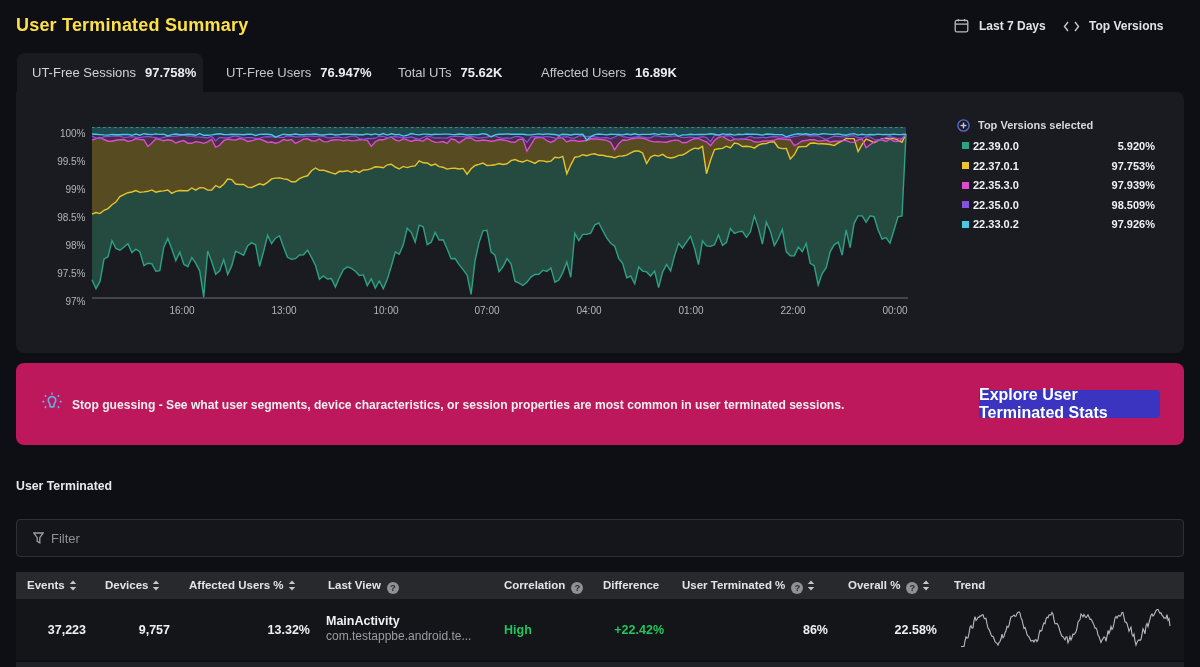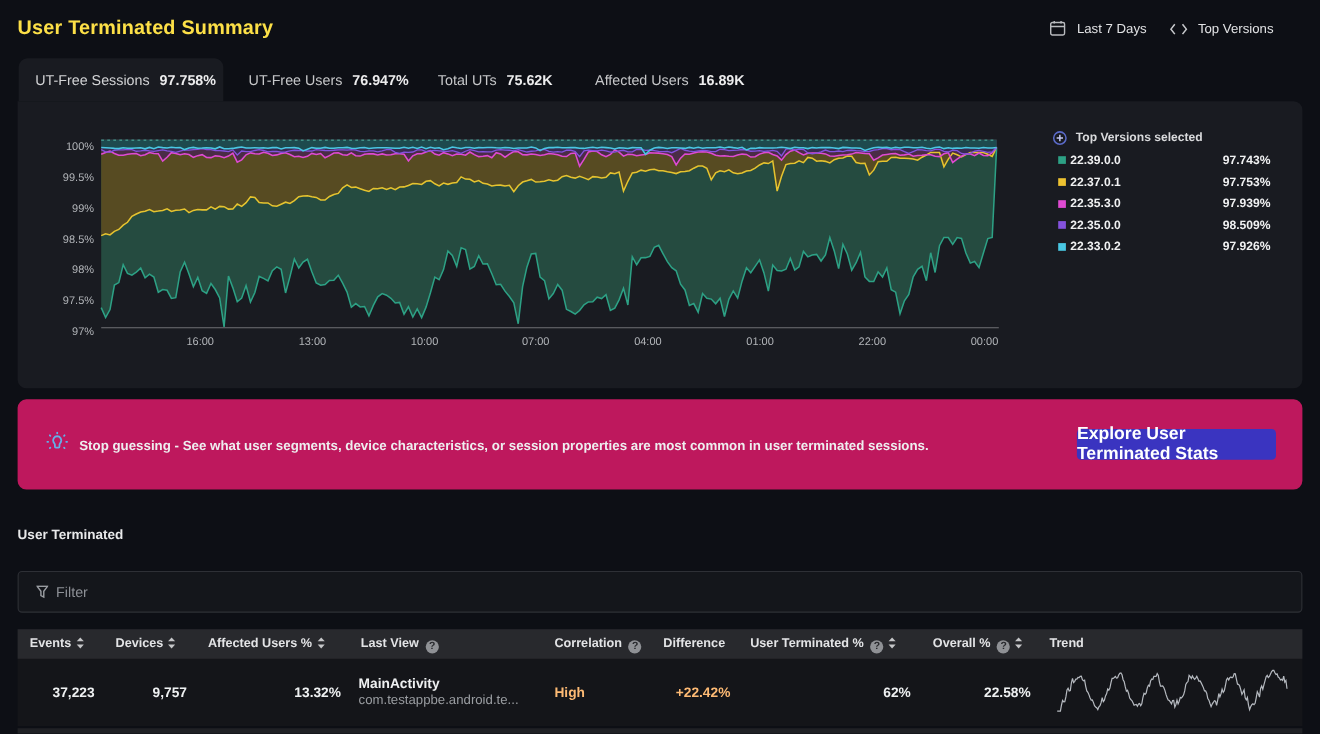--- a/index.html
+++ b/index.html
@@ -1,18 +1,18 @@
 <!DOCTYPE html>
 <html><head>
 <meta charset="utf-8">
 <style>
 * { margin:0; padding:0; box-sizing:border-box; }
 html,body { width:1200px; height:667px; background:#0d0f15; font-family:"Liberation Sans", sans-serif; overflow:hidden; position:relative; }
 .title { position:absolute; left:16px; top:15px; color:#fde047; font-size:18px; font-weight:bold; letter-spacing:0.2px; }
-.hr-item { position:absolute; color:#e2e3e5; font-size:12px; font-weight:normal; white-space:nowrap;text-align:center; }
+.hr-item { position:absolute; color:#e2e3e5; font-size:12px; font-weight:bold; white-space:nowrap;text-align:center; }
 
 .tab { position:absolute; top:53px; height:39px; color:#c6c7c9; font-size:13px; display:flex; align-items:center; white-space:nowrap; }
 .tab b { color:#ededee; margin-left:9px; font-weight:bold; }
 .tab.active { background:#191b21; border-radius:8px 8px 0 0; color:#d2d3d5; }
 
 .panel { position:absolute; left:16px; top:92px; width:1168px; height:261px; background:#191b21; border-radius:0 8px 8px 8px; }
 .legend { position:absolute; left:941px; top:27px; width:198px; }
 .leg-h { display:flex; color:#d8d9db; font-size:11px; font-weight:bold; }
 .leg-h svg { margin-right:8px; }
 .leg-row { display:flex; align-items:center; margin-top:8.4px; font-size:11px; font-weight:bold; color:#f0f1f2; height:11.2px; }
@@ -25,21 +25,21 @@
 .sec-title { position:absolute; left:16px; top:479px; color:#e8e9ea; font-size:12.3px; font-weight:bold; }
 .filter { position:absolute; left:16px; top:519px; width:1168px; height:38px; background:#14161b; border:1px solid #2e3036; border-radius:4px; display:flex; align-items:center; }
 .filter .ph { color:#8d9096; font-size:13px; margin-left:7px; }
 
 .thead { position:absolute; left:16px; top:572px; width:1168px; height:27px; background:#28292d; color:#e3e4e6; font-size:11.5px; font-weight:bold; }
 .thead span.col { position:absolute; top:7px; white-space:nowrap; }
 .trow { position:absolute; left:16px; top:599px; width:1168px; height:61px; background:#141519; color:#eef0f1; font-size:12.5px; font-weight:bold; }
 .tstrip { position:absolute; left:16px; top:662px; width:1168px; height:5px; background:#202125; }
 .cell { position:absolute; }
 .r { text-align:right; }
-.red { color:#fdba74; }
+.red { color:#22c55e; }
 .sub { color:#9a9da1; font-weight:normal; font-size:12px; }
 .qi { display:inline-block; width:12px; height:12px; border-radius:50%; background:#8f9195; color:#28292d; font-size:9.5px; font-weight:bold; text-align:center; line-height:12.5px; vertical-align:-1.5px; margin-left:6px; }
 .sort { vertical-align:-1.5px; margin-left:4px; }
 </style>
 </head>
 <body>
 <div class="title">User Terminated Summary</div>
 <svg style="position:absolute;left:954px;top:18px;" width="15" height="15" viewBox="0 0 15 15" fill="none" stroke="#b9bbbf" stroke-width="1.3">
     <rect x="1.2" y="2.4" width="12.6" height="11.4" rx="1.5"></rect>
     <line x1="1.2" y1="6.1" x2="13.8" y2="6.1"></line>
@@ -91,21 +91,21 @@
     <text x="777" y="221.5">22:00</text>
     <text x="879" y="221.5">00:00</text>
   </g>
 </svg>
 <div class="legend">
   <div class="leg-h"><svg width="13" height="13" viewBox="0 0 13 13" fill="none" stroke="#5a6ac8" stroke-width="1.4">
           <circle cx="6.5" cy="6.5" r="5.6"></circle>
           <line x1="6.5" y1="3.6" x2="6.5" y2="9.4" stroke="#c4c9ef"></line>
           <line x1="3.6" y1="6.5" x2="9.4" y2="6.5" stroke="#c4c9ef"></line>
         </svg>Top Versions selected</div>
-  <div class="leg-row"><span class="sq" style="background:#2da185"></span>22.39.0.0<span class="val">97.743%</span></div>
+  <div class="leg-row"><span class="sq" style="background:#2da185"></span>22.39.0.0<span class="val">5.920%</span></div>
   <div class="leg-row"><span class="sq" style="background:#eec231"></span>22.37.0.1<span class="val">97.753%</span></div>
   <div class="leg-row"><span class="sq" style="background:#df4ad2"></span>22.35.3.0<span class="val">97.939%</span></div>
   <div class="leg-row"><span class="sq" style="background:#8452dd"></span>22.35.0.0<span class="val">98.509%</span></div>
   <div class="leg-row"><span class="sq" style="background:#49c7e3"></span>22.33.0.2<span class="val">97.926%</span></div>
 </div>
 </div>
 
 <div class="banner">
   <svg style="position:absolute;left:25px;top:29px;" width="22" height="23" viewBox="0 0 20 21" fill="none" stroke="#64aee8" stroke-width="1.5" stroke-linecap="round">
     <path d="M6.9 9 a3.4 3.4 0 1 1 6.2 0 c-0.5 0.9 -1.2 1.3 -1.2 2.3 l0 1.5 a0.8 0.8 0 0 1 -0.8 0.8 l-2.2 0 a0.8 0.8 0 0 1 -0.8 -0.8 l0 -1.5 c0 -1 -0.7 -1.4 -1.2 -2.3 Z"></path>
@@ -156,19 +156,19 @@
   <span class="col" style="left:938px;">Trend</span>
 </div>
 
 <div class="trow">
   <div class="cell r" style="left:0; top:24px; width:70px;">37,223</div>
   <div class="cell r" style="left:90px; top:24px; width:64px;">9,757</div>
   <div class="cell r" style="left:200px; top:24px; width:94px;">13.32%</div>
   <div class="cell" style="left:310px; top:15px; line-height:15px;">MainActivity<br><span class="sub">com.testappbe.android.te...</span></div>
   <div class="cell red" style="left:488px; top:24px;">High</div>
   <div class="cell red r" style="left:560px; top:24px; width:88px;">+22.42%</div>
-  <div class="cell r" style="left:740px; top:24px; width:72px;">62%</div>
+  <div class="cell r" style="left:740px; top:24px; width:72px;">86%</div>
   <div class="cell r" style="left:850px; top:24px; width:71px;">22.58%</div>
   <svg style="position:absolute; left:945px; top:9px;" width="212" height="40" viewBox="0 0 212 40">
       <path d="M0,38.5 L1,38.5 L2,38.5 L3,38.5 L4,32.9 L5,28.8 L6,30.1 L7,29.9 L8,25.6 L9,19.3 L10,17.7 L11,20.1 L12,19.8 L13,12.7 L14,8.7 L15,12.5 L16,11.4 L17,9.3 L18,9.4 L19,7.9 L20,8.1 L21,6.9 L22,6.7 L23,9.9 L24,10.8 L25,10.3 L26,15.9 L27,20.1 L28,21.4 L29,23.7 L30,26.5 L31,28.4 L32,28.3 L33,30.5 L34,33.6 L35,34.7 L36,35.4 L37,37.1 L38,34.6 L39,33.5 L40,30.8 L41,26.2 L42,29.8 L43,28.5 L44,24.7 L45,22.7 L46,18.4 L47,19.4 L48,17.6 L49,12.6 L50,8.7 L51,8.7 L52,7.9 L53,7.0 L54,8.4 L55,8.1 L56,5.6 L57,4.1 L58,3.8 L59,5.3 L60,9.9 L61,11.7 L62,16.5 L63,20.4 L64,19.5 L65,22.4 L66,26.6 L67,27.9 L68,28.9 L69,30.9 L70,33.1 L71,32.7 L72,32.4 L73,34.0 L74,31.9 L75,31.6 L76,33.6 L77,31.8 L78,26.1 L79,22.3 L80,23.2 L81,22.0 L82,17.3 L83,14.9 L84,15.7 L85,11.0 L86,9.3 L87,9.7 L88,6.9 L89,6.8 L90,6.9 L91,4.4 L92,6.1 L93,11.8 L94,15.7 L95,15.8 L96,15.5 L97,17.0 L98,19.6 L99,23.3 L100,26.1 L101,28.3 L102,28.8 L103,30.3 L104,31.8 L105,28.9 L106,28.8 L107,34.8 L108,32.4 L109,28.5 L110,31.9 L111,29.5 L112,26.0 L113,26.5 L114,25.4 L115,23.7 L116,20.1 L117,14.2 L118,12.6 L119,11.6 L120,6.0 L121,7.2 L122,8.8 L123,6.5 L124,8.3 L125,9.6 L126,8.4 L127,6.8 L128,9.0 L129,11.3 L130,11.1 L131,12.8 L132,14.9 L133,17.1 L134,20.1 L135,20.1 L136,22.1 L137,27.0 L138,28.5 L139,31.6 L140,34.4 L141,32.1 L142,30.6 L143,29.0 L144,29.4 L145,33.3 L146,28.6 L147,22.5 L148,25.5 L149,22.8 L150,18.5 L151,21.5 L152,19.9 L153,15.4 L154,9.9 L155,8.5 L156,10.1 L157,8.1 L158,7.5 L159,8.2 L160,7.3 L161,4.4 L162,4.6 L163,9.3 L164,14.0 L165,14.1 L166,15.6 L167,19.1 L168,23.2 L169,21.3 L170,19.2 L171,26.3 L172,28.3 L173,26.1 L174,33.1 L175,37.2 L176,34.4 L177,32.6 L178,31.8 L179,32.6 L180,31.4 L181,26.4 L182,20.8 L183,22.8 L184,25.7 L185,17.9 L186,15.6 L187,18.7 L188,14.7 L189,10.9 L190,7.3 L191,6.0 L192,8.0 L193,7.0 L194,4.7 L195,2.5 L196,1.5 L197,1.5 L198,3.6 L199,5.2 L200,4.7 L201,7.5 L202,8.2 L203,10.2 L204,9.6 L205,10.5 L206,6.6 L207,12.2 L208,10.6 L209,18.1" fill="none" stroke="#b6bac0" stroke-width="1.1"></path>
     </svg>
 </div>
 <div class="tstrip"></div>
 
 </body></html>

